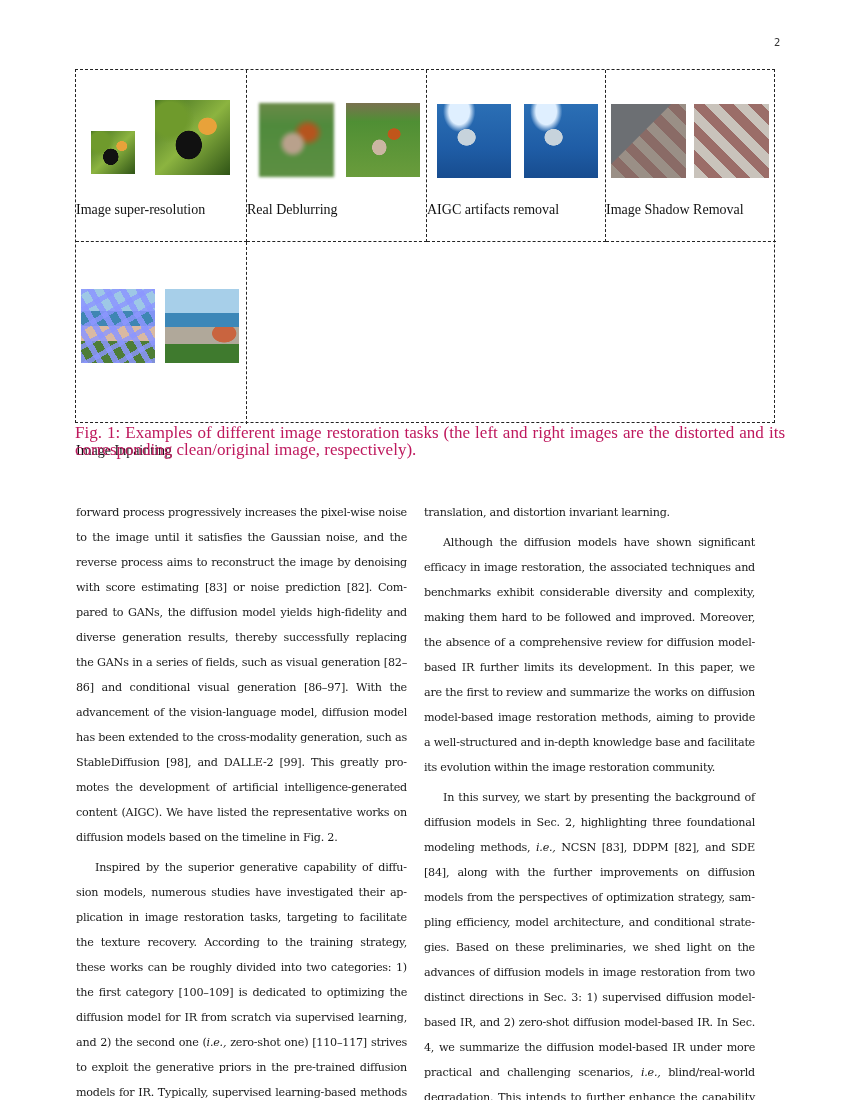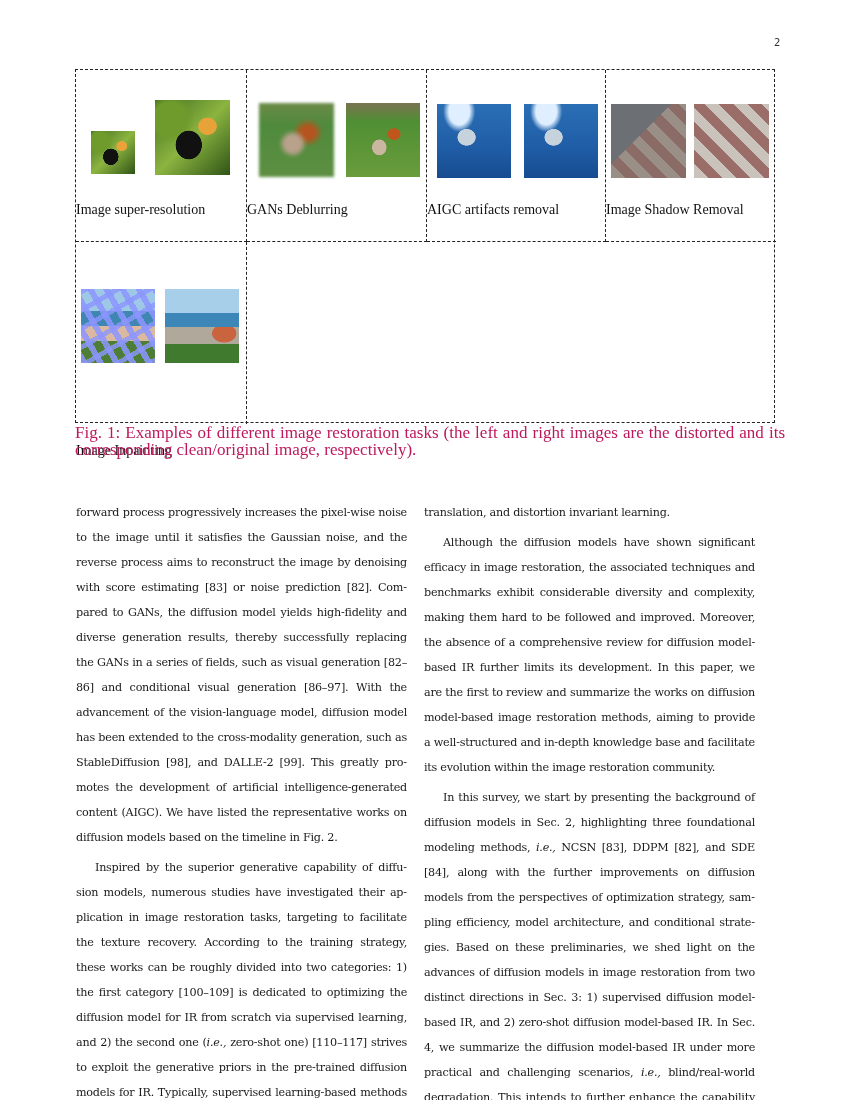--- a/index.html
+++ b/index.html
@@ -137,21 +137,21 @@
   <div class="fig-grid">
 
     <div class="cell row1">
       <div class="img toucan" style="left:15px;top:61px;width:44px;height:43px;"></div>
       <div class="img toucan" style="left:79px;top:30px;width:75px;height:75px;"></div>
       <div class="cell-label">Image super-resolution</div>
     </div>
     <div class="cell row1">
       <div class="img squirrel-blur" style="left:12px;top:33px;width:75px;height:74px;"></div>
       <div class="img squirrel" style="left:99px;top:33px;width:74px;height:74px;"></div>
-      <div class="cell-label">GANs Deblurring</div>
+      <div class="cell-label">Real Deblurring</div>
     </div>
     <div class="cell row1">
       <div class="img shark" style="left:10px;top:34px;width:74px;height:74px;"></div>
       <div class="img shark" style="left:97px;top:34px;width:74px;height:74px;"></div>
       <div class="cell-label">AIGC artifacts removal</div>
     </div>
     <div class="cell row1 last-col">
       <div class="img tiles-shadow" style="left:5px;top:34px;width:75px;height:74px;"></div>
       <div class="img tiles" style="left:88px;top:34px;width:75px;height:74px;"></div>
       <div class="cell-label">Image Shadow Removal</div>

